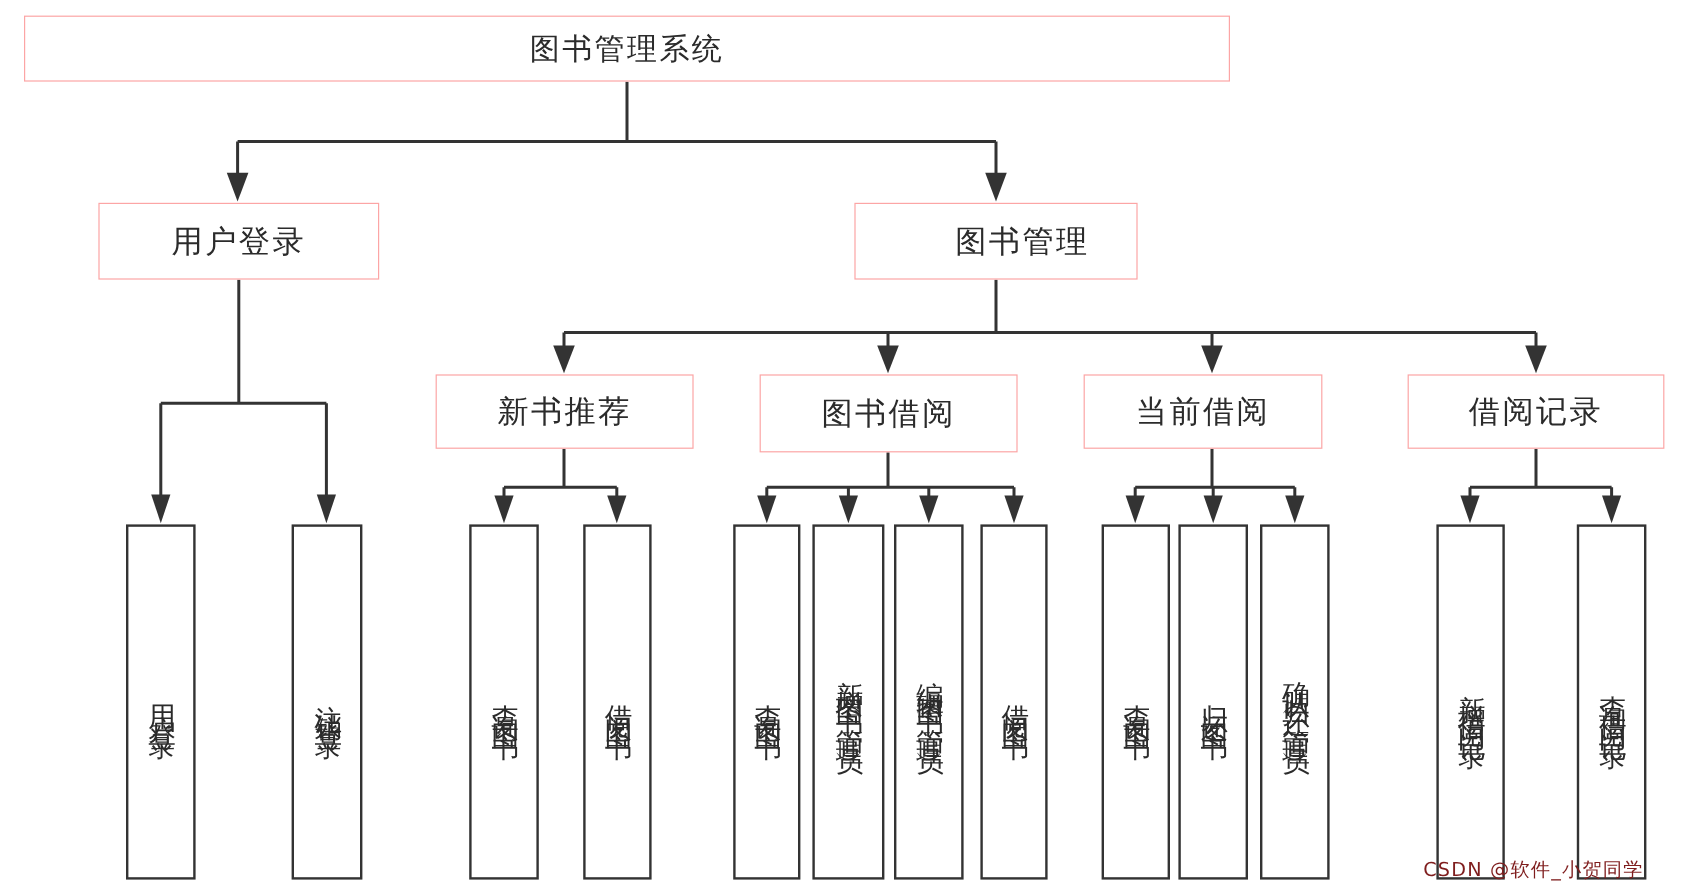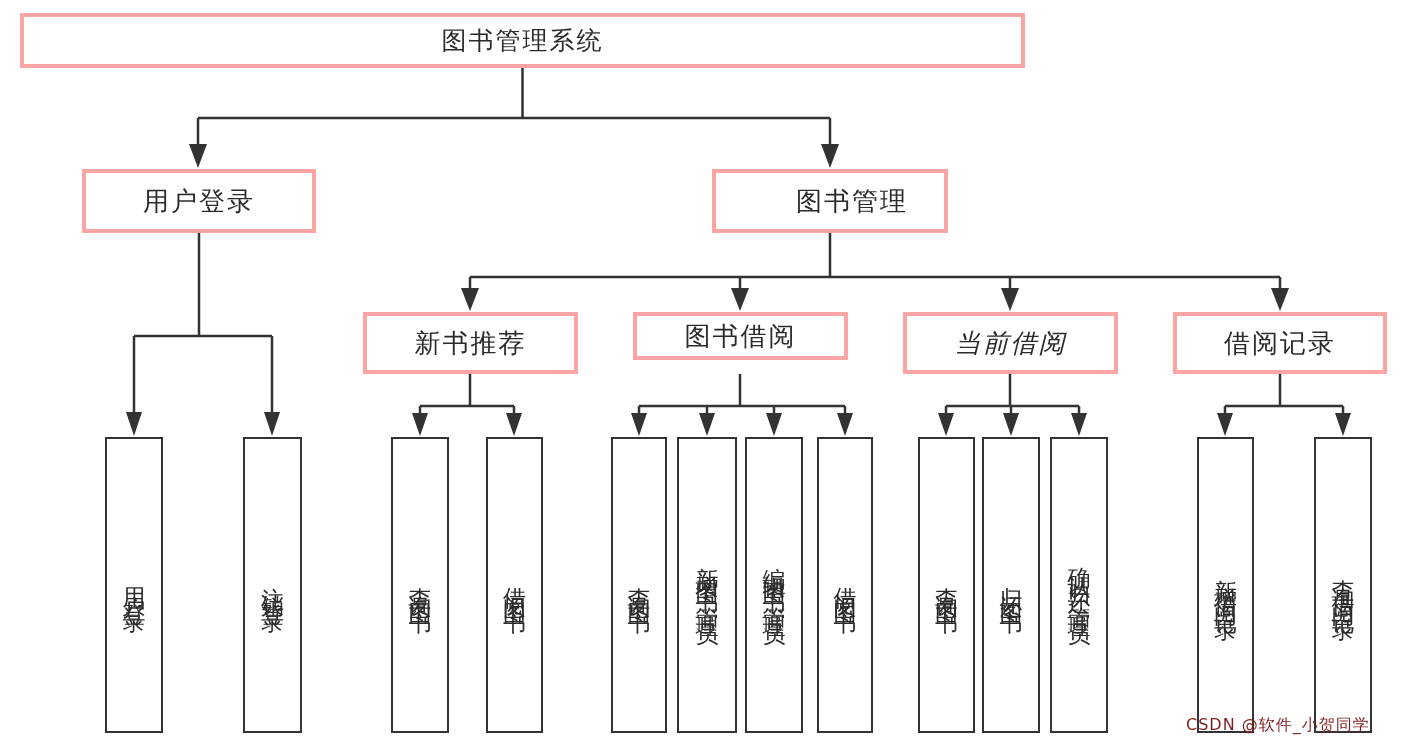--- a/index.html
+++ b/index.html
@@ -8,21 +8,21 @@
     width:1405px;height:747px;
     background:#ffffff;
     font-family:"DejaVu Sans","Liberation Sans",sans-serif;
     overflow:hidden;
   }
   .connectors{position:absolute;left:0;top:0;width:1405px;height:747px;}
   .connectors path{stroke:#333333;stroke-width:2.5;fill:none;}
   .connectors polygon{fill:#333333;stroke:none;}
   .hbox{
     position:absolute;box-sizing:border-box;
-    border:4px solid #fca5a5;background:#ffffff;
+    border:1px solid #fca5a5;background:#ffffff;
     display:flex;align-items:center;justify-content:center;
     font-size:26px;color:#2b2b2b;letter-spacing:2px;white-space:nowrap;
   }
   .hbox.root{font-size:25px;}
   .vbox{
     position:absolute;box-sizing:border-box;top:437px;height:296px;
     border:2px solid #333333;background:#ffffff;
     display:flex;align-items:center;justify-content:center;
   }
   .vlbl{
@@ -91,24 +91,24 @@
   <div class="hbox" style="left:82px;top:169px;width:234px;height:64px;">
     <span>用户登录</span>
   </div>
   <div class="hbox" style="left:712px;top:169px;width:236px;height:64px;padding-left:44px;">
     <span>图书管理</span>
   </div>
 
   <div class="hbox" style="left:363px;top:312px;width:215px;height:62px;">
     <span>新书推荐</span>
   </div>
-  <div class="hbox" style="left:633px;top:312px;width:215px;height:48px;">
+  <div class="hbox" style="left:633px;top:312px;width:215px;height:65px;">
     <span>图书借阅</span>
   </div>
-  <div class="hbox" style="left:903px;top:312px;width:215px;height:62px;font-style:italic;">
+  <div class="hbox" style="left:903px;top:312px;width:199px;height:62px;">
     <span>当前借阅</span>
   </div>
   <div class="hbox" style="left:1173px;top:312px;width:214px;height:62px;">
     <span>借阅记录</span>
   </div>
 
   <div class="vbox" style="left:105px;width:58px;">
     <span class="vlbl">用户登录</span>
   </div>
   <div class="vbox" style="left:243px;width:59px;">

